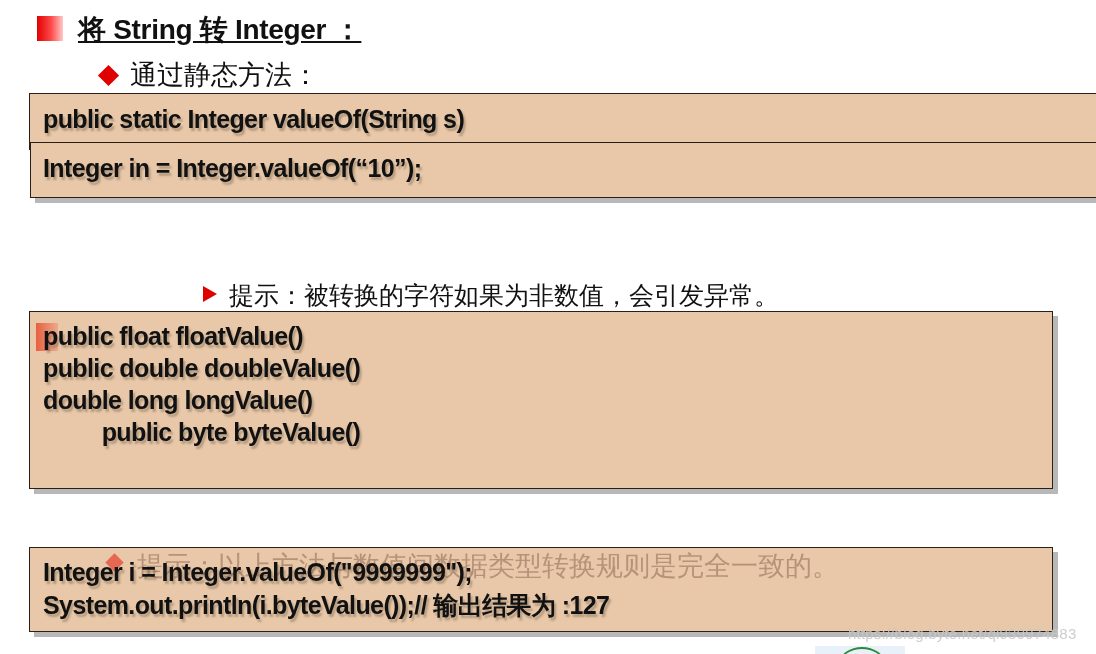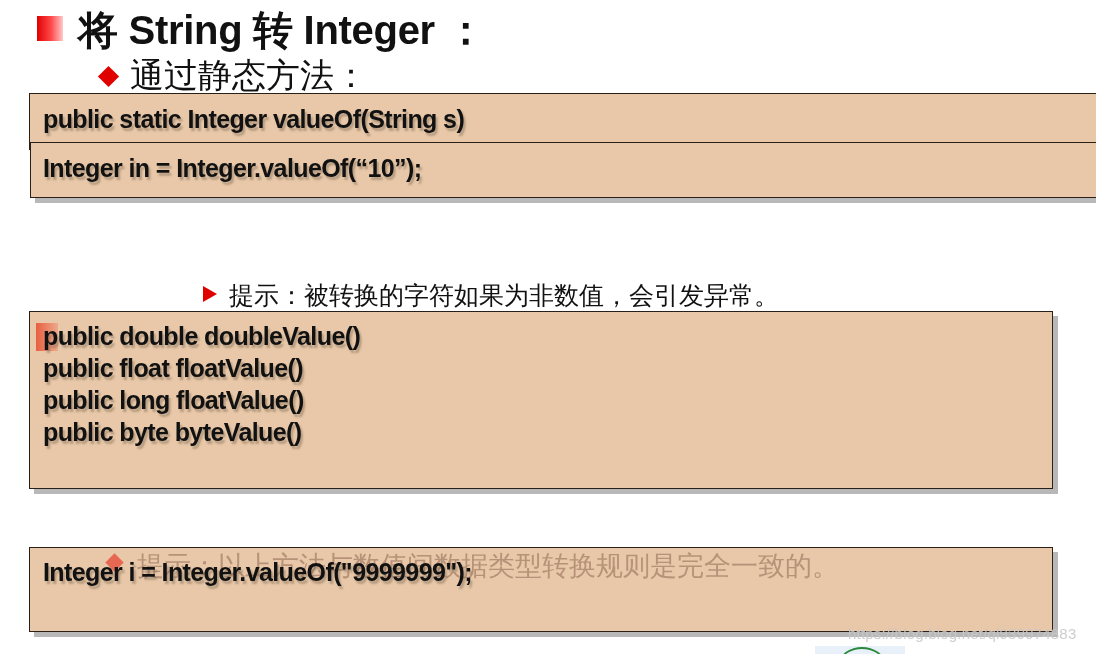--- a/index.html
+++ b/index.html
@@ -8,25 +8,25 @@
     background:#ffffff;
     font-family:"Liberation Sans", "DejaVu Sans", sans-serif;
     color:#111;
   }
   .abs { position:absolute; }
   .title-bullet {
     left:37px; top:16px; width:26px; height:25px;
     background:linear-gradient(to right, #e00000 0%, #ff4b4b 55%, #ffc8c8 100%);
   }
   .title {
-    left:78px; top:10px; font-size:40px; font-weight:bold; line-height:40px;
-    letter-spacing:-0.3px; white-space:nowrap;
+    left:78px; top:10px; font-size:28px; font-weight:bold; line-height:40px;
+    letter-spacing:-0.3px; white-space:nowrap;text-decoration:underline;
   }
   .sub {
-    left:98px; top:57px; font-size:34px; line-height:36px; white-space:nowrap;
+    left:98px; top:57px; font-size:27px; line-height:36px; white-space:nowrap;
   }
   .diamond {
     display:inline-block; width:15px; height:15px; background:#e00000;
     transform:rotate(45deg); margin:0 14px 3px 3px; vertical-align:middle;
   }
   .box {
     background:#e8c8a8; border:1.5px solid #2b2018;
     box-shadow:5px 5px 0 #b8b8b8;
     box-sizing:border-box;
   }
@@ -93,31 +93,32 @@
 <div class="abs hint">
   <span class="arrow"></span><span>提示：被转换的字符如果为非数值，会引发异常。</span>
 </div>
 
 <div class="abs box" style="left:29px; top:311px; width:1024px; height:178px;">
 </div>
 <div class="abs ghost-heading">
   <span class="ghost-sq"></span>
 </div>
 <div class="abs" style="left:43px; top:320px;">
+  <div class="code" style="line-height:32px;">public float floatValue()</div>
   <div class="code" style="line-height:32px;">public double doubleValue()</div>
-  <div class="code" style="line-height:32px;">public float floatValue()</div>
-  <div class="code" style="line-height:32px;">public long floatValue()</div>
-  <div class="code" style="line-height:32px;">public byte byteValue()</div>
+  <div class="code" style="line-height:32px;">double long longValue()</div>
+  <div class="code" style="line-height:32px;text-align:right;">public byte byteValue()</div>
 </div>
 
 <div class="abs box" style="left:29px; top:547px; width:1024px; height:85px;">
 </div>
 <div class="abs ghost-hint">
   <span class="ghost-dia"></span><span>提示：以上方法与数值间数据类型转换规则是完全一致的。</span>
 </div>
 <div class="abs" style="left:43px; top:556px;">
   <div class="code" style="line-height:33px;">Integer i = Integer.valueOf("9999999");</div>
+  <div class="code" style="line-height:33px;">System.out.println(i.byteValue());// 输出结果为 :127</div>
 </div>
 
-<div class="abs watermark">https://blog.blog.net/ql939974883</div>
+<div class="abs watermark">https://blog.byte.net/ql939974883</div>
 <div class="abs logo">
     <div class="logo-arc"></div>
   </div>
 
 </body></html>

